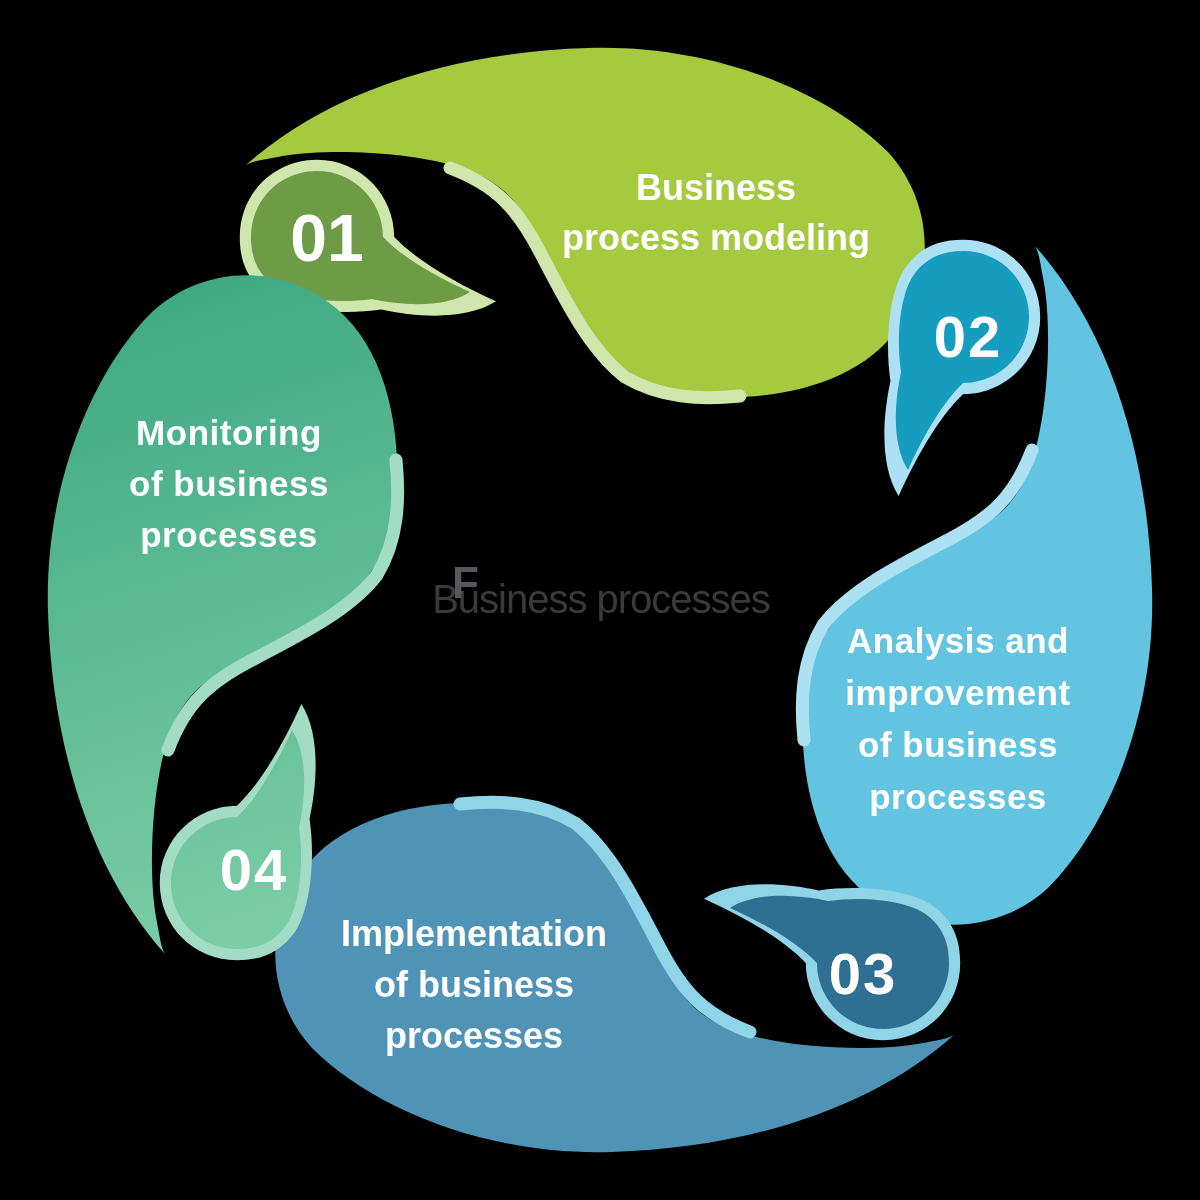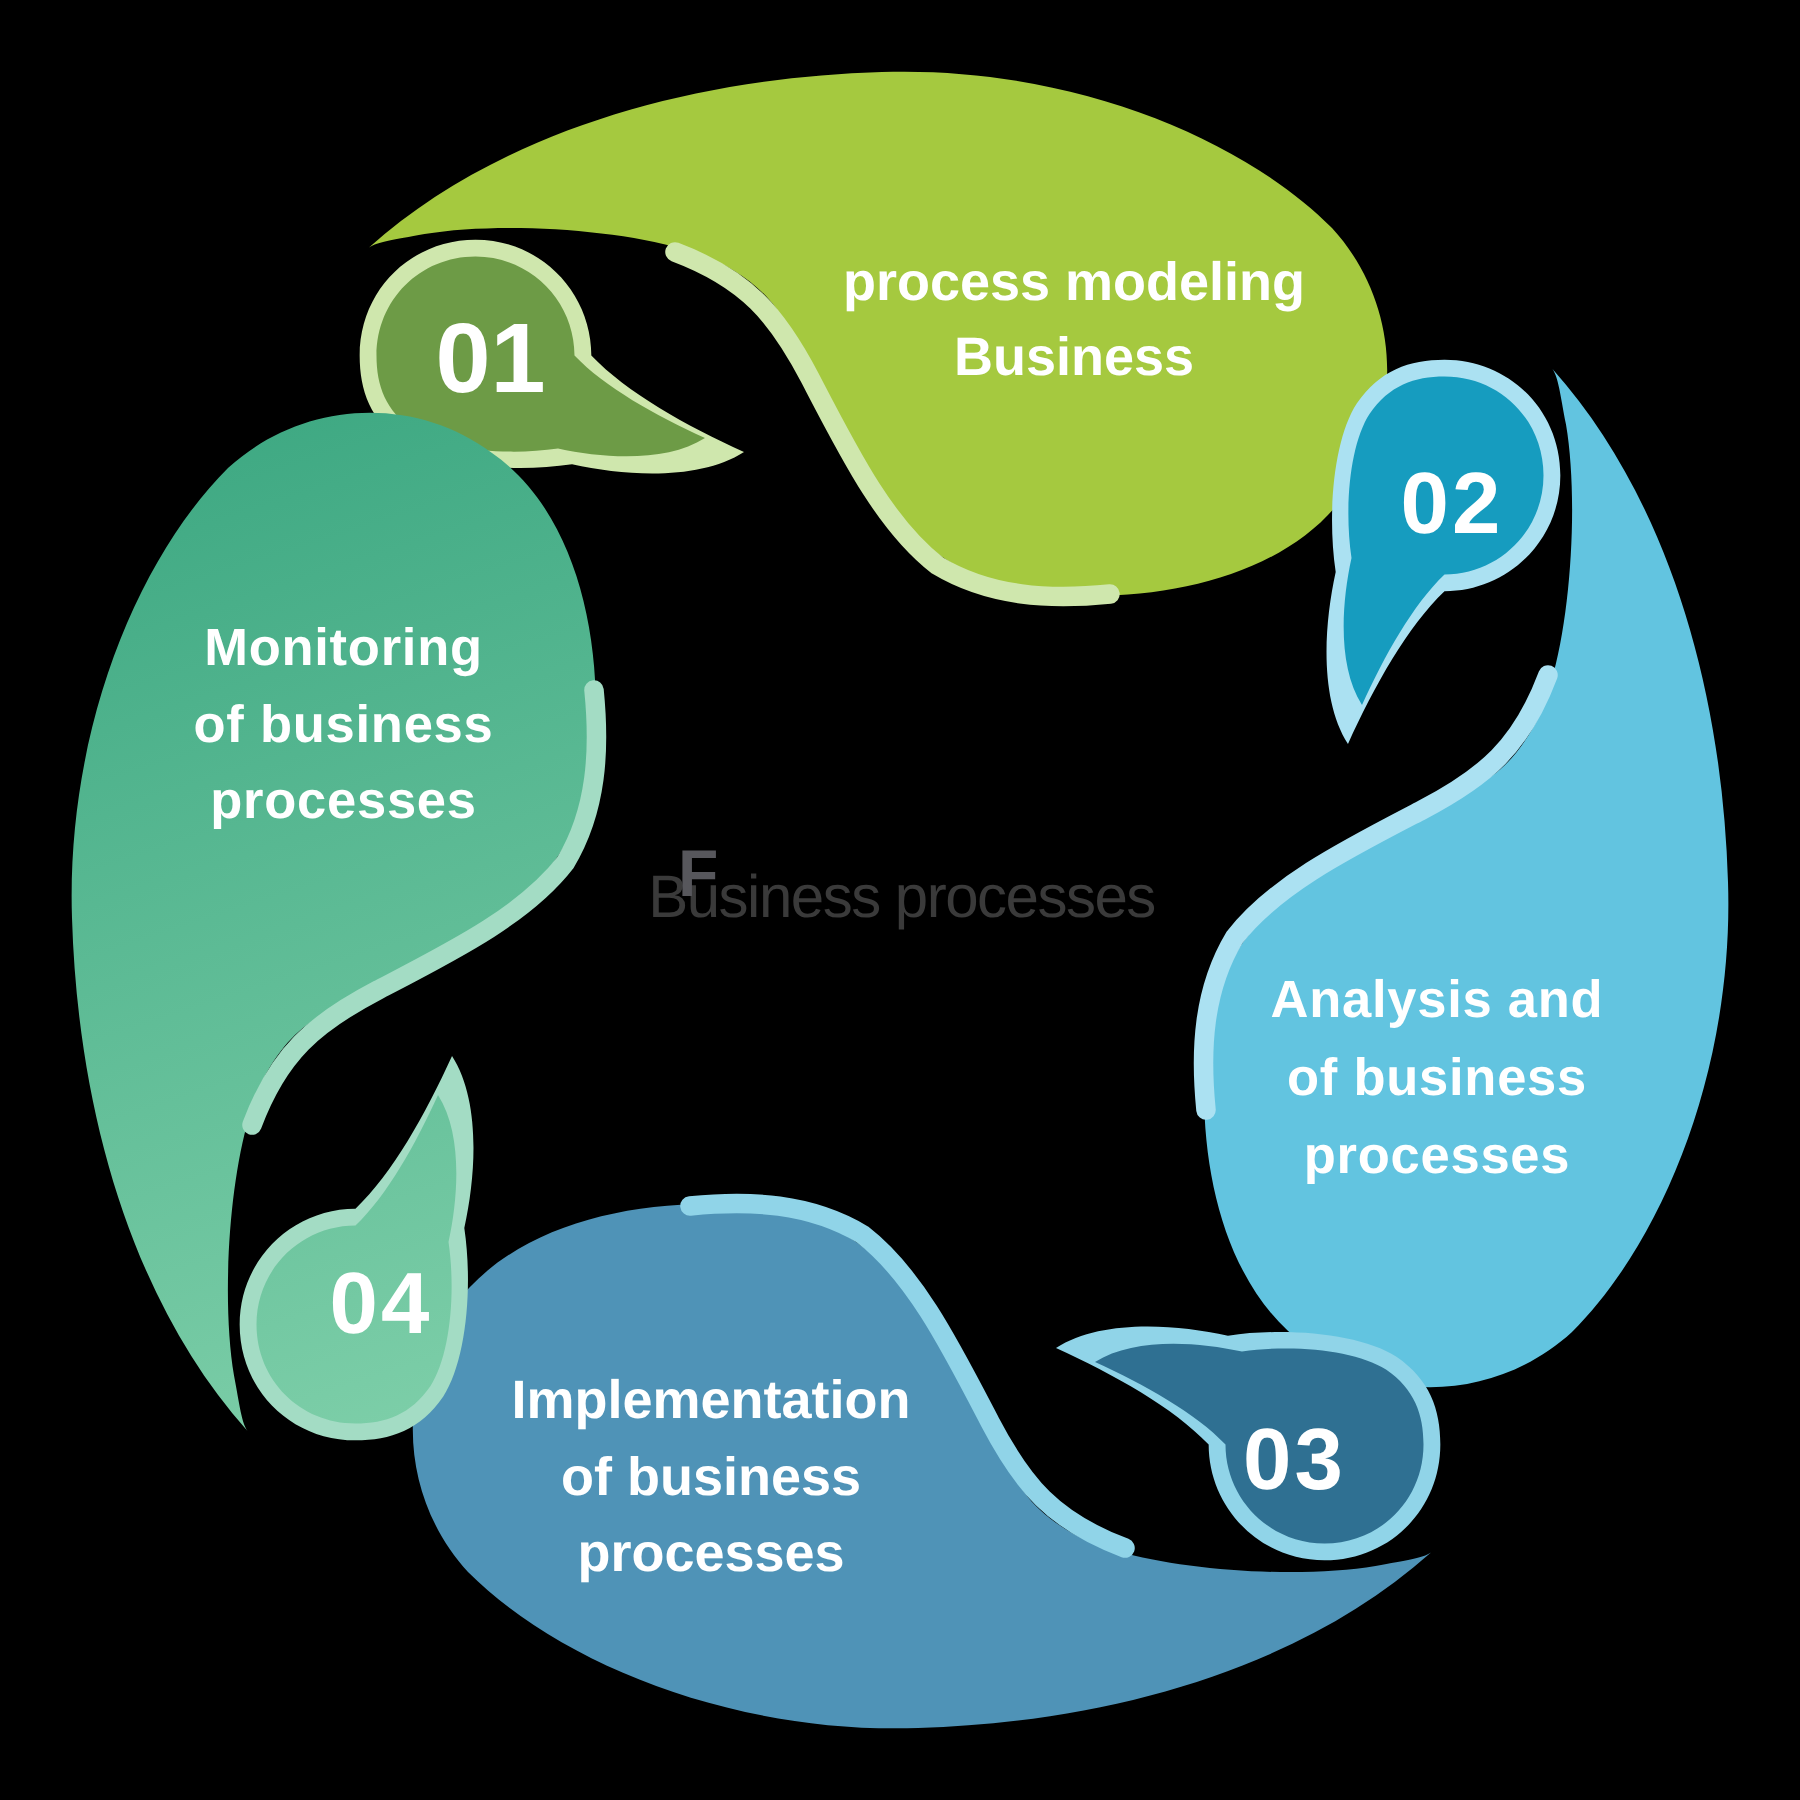--- a/index.html
+++ b/index.html
@@ -132,26 +132,27 @@
       <use href="#tear" fill="url(#grad4)"></use>
     </g>
   </svg>
 
   <div class="overlay num" id="num1">01</div>
   <div class="overlay num" id="num2">02</div>
   <div class="overlay num" id="num3">03</div>
   <div class="overlay num" id="num4">04</div>
 
   <div class="overlay label" id="label1">
+    <span>Business</span>
     <span>process modeling</span>
-    <span>Business</span>
   </div>
 
   <div class="overlay label" id="label2">
     <span>Analysis and</span>
+    <span>improvement</span>
     <span>of business</span>
     <span>processes</span>
   </div>
 
   <div class="overlay label" id="label3">
     <span>Implementation</span>
     <span>of business</span>
     <span>processes</span>
   </div>
 

